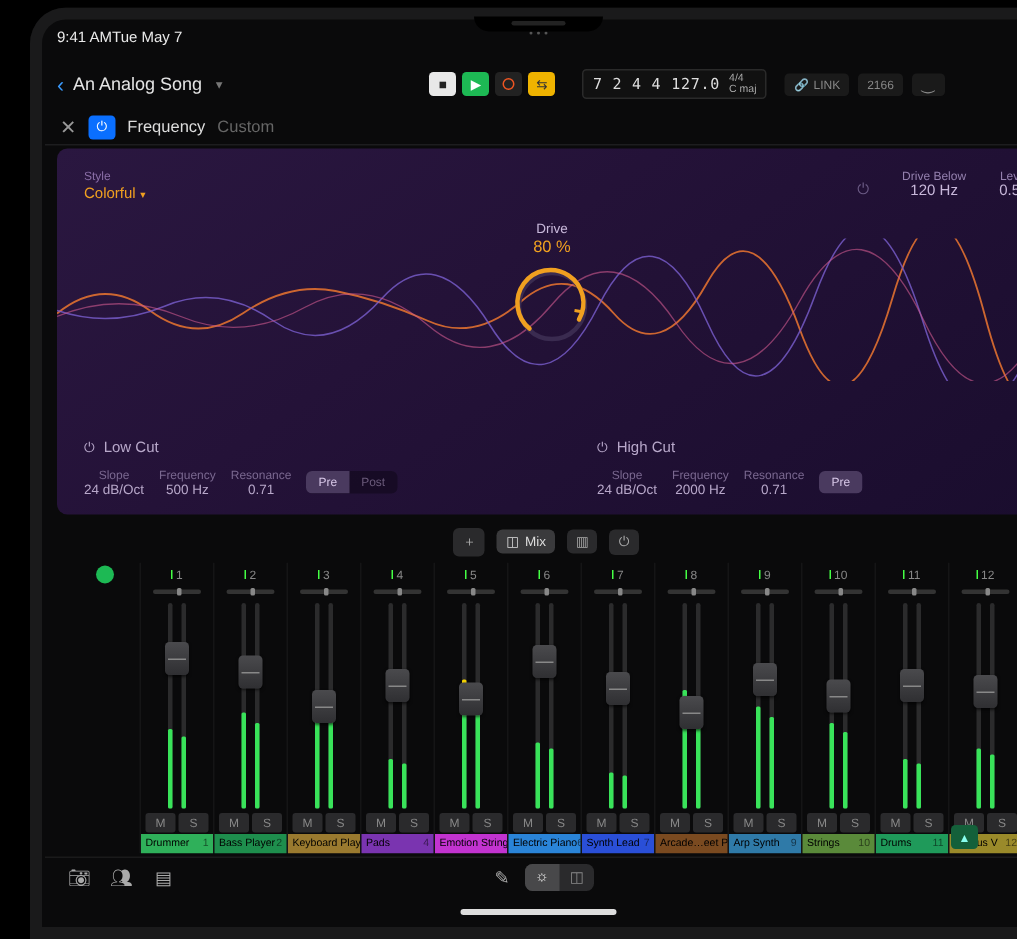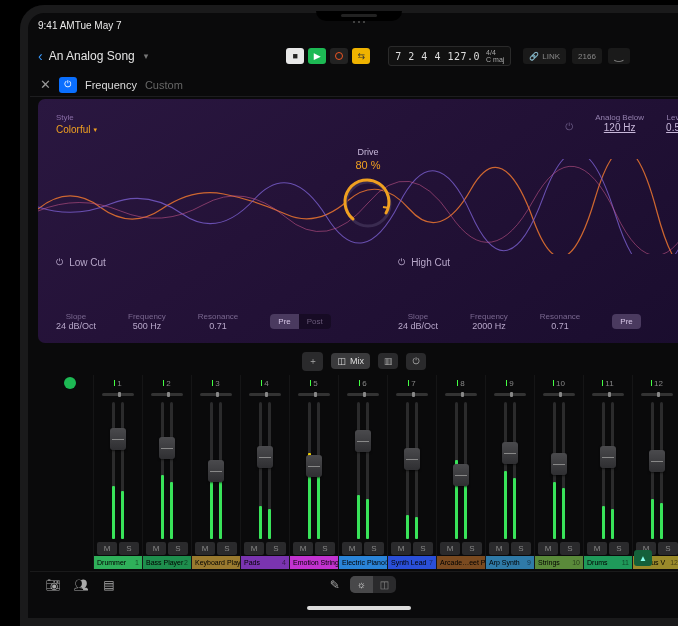--- a/index.html
+++ b/index.html
@@ -45,36 +45,36 @@
 .plug-row1{ display:flex; gap:24px; align-items:flex-start;}
 .sel{ display:flex; flex-direction:column; gap:2px;}
 .sel.boxed{ background:rgba(0,0,0,0.25); padding:5px 8px; border-radius:4px;}
 .sel .lbl{ font-size:8px; color:#8b6fa8;}
 .sel .val{ font-size:10px; color:#f0a020; display:flex; align-items:center; gap:3px;}
 .sel .arr{ color:#f0a020; font-size:7px;}
 .right-params{ margin-left:auto; display:flex; gap:22px; align-items:flex-start;}
 .pwr-ico-sm{ color:#6a5a84; font-size:10px; margin-top:8px;}
 .param-sm{ display:flex; flex-direction:column; align-items:center;}
 .param-sm .lbl{ font-size:8px; color:#9480ae;}
-.param-sm .val{ font-size:10px; color:#c8b8da;text-decoration:underline;}
+.param-sm .val{ font-size:10px; color:#c8b8da;}
 
 .wave{ position:absolute; top:60px; left:0; right:0; height:95px; }
 .wave svg{ width:100%; height:100%;}
 
 .knob-wrap{ position:absolute; top:48px; left:50%; transform:translateX(-50%); display:flex; flex-direction:column; align-items:center; gap:2px; z-index:5;}
 .knob-wrap .lbl{ font-size:9px; color:#c8b8da;}
 .knob-wrap .val{ font-size:11px; color:#f0a020; font-weight:500;}
 .knob{ width:54px; height:54px; margin-top:4px; position:relative;}
 .knob svg{width:100%;height:100%;}
 
 .cuts{ position:absolute; bottom:12px; left:0; right:0; display:flex; padding:0 18px;}
 .cut{ width:50%; display:flex; flex-direction:column; gap:8px;}
 .cut-hdr{ display:flex; align-items:center; gap:6px; color:#b8a8ca; font-size:10px;}
 .cut-hdr .pwr-sm{ font-size:9px;}
-.cut-params{ display:flex; gap:32px; align-items:center;margin-top:36px;}
+.cut-params{ display:flex; gap:10px; align-items:center;}
 .cut-p{ display:flex; flex-direction:column; align-items:center;}
 .cut-p .lbl{ font-size:8px; color:#7a6890;}
 .cut-p .val{ font-size:9px; color:#b8a8ca;}
 .prepost{ display:flex; background:rgba(0,0,0,0.3); border-radius:4px; overflow:hidden;}
 .prepost span{ padding:3px 8px; font-size:8px; color:#6a5a7a;}
 .prepost span.on{ background:#4a3a5f; color:#d8c8e8;}
 
 
 .mixbar{ position:absolute; top:344px; left:10px; right:0; height:24px; display:flex; align-items:center; gap:8px; padding:0 10px; justify-content:center;}
 .mixbtn{ background:#2a2a2c; border-radius:4px; padding:3px 6px; font-size:9px; color:#aaa; display:flex; align-items:center; gap:4px;}
@@ -169,21 +169,21 @@
       <div class="sel">
         <span class="lbl">Style</span>
         <span class="val">
             <span>Colorful</span>
             <span class="arr">▾</span>
           </span>
       </div>
       <div class="right-params">
         <span class="pwr-ico-sm">⏻</span>
         <div class="param-sm">
-          <span class="lbl">Analog Below</span>
+          <span class="lbl">Drive Below</span>
           <span class="val">120 Hz</span>
         </div>
         <div class="param-sm">
           <span class="lbl">Lev</span>
           <span class="val">0.5</span>
         </div>
       </div>
     </div>
 
     <div class="knob-wrap">

